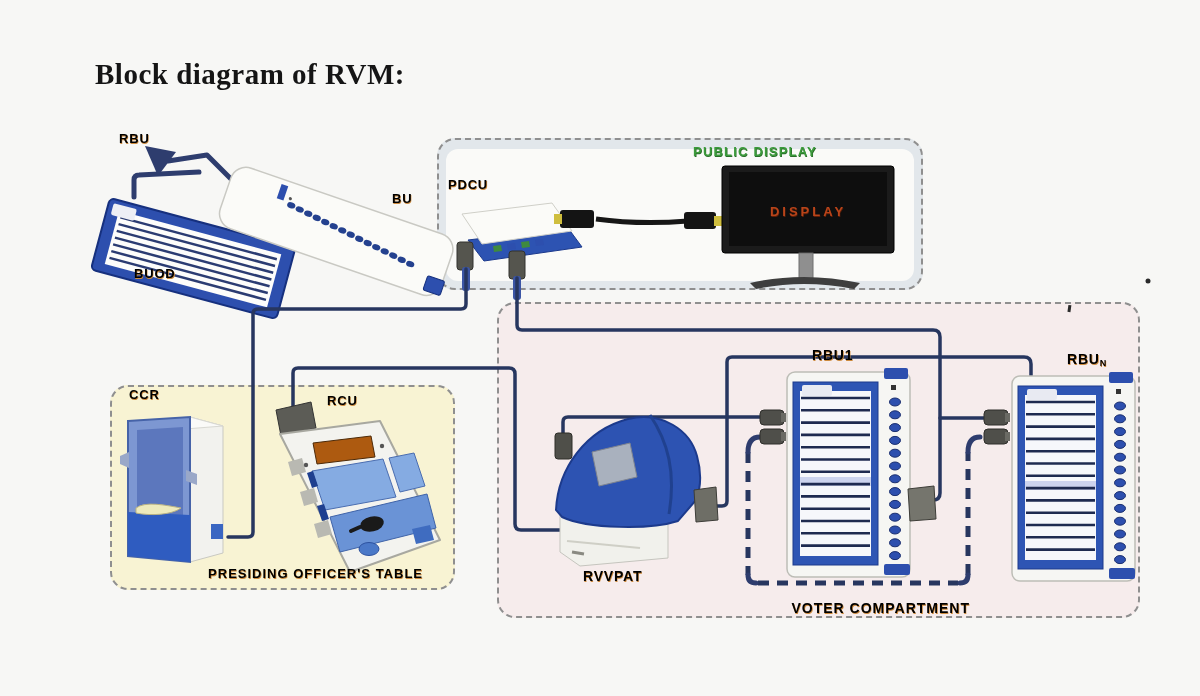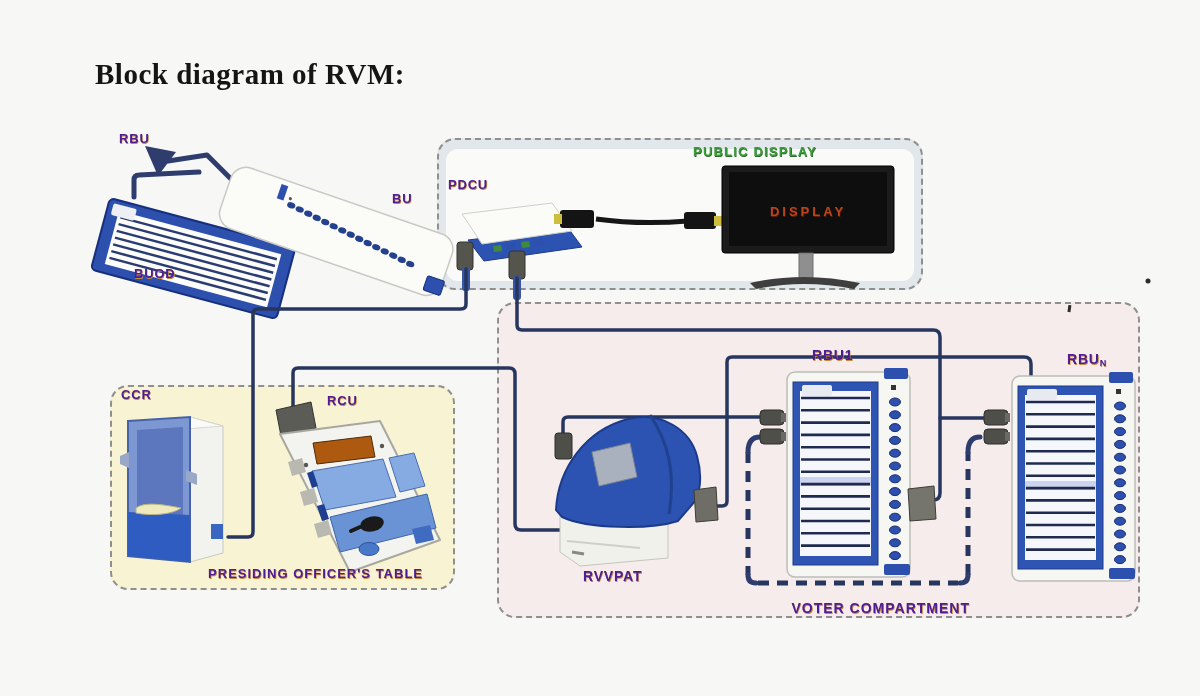--- a/index.html
+++ b/index.html
@@ -12,21 +12,21 @@
     position:absolute;left:95px;top:58px;
     font-family:"Liberation Serif", serif;
     font-weight:bold;font-size:29px;color:#151515;letter-spacing:0.5px;text-align:center;
   }
   .box{position:absolute;border:2.5px dashed #8f8f8f;border-radius:18px;box-sizing:border-box;}
   .box-public{left:437px;top:138px;width:486px;height:152px;background:#e2e7eb;}
   .box-public .inner{position:absolute;left:7px;top:9px;right:7px;bottom:7px;background:#fafaf8;border-radius:12px;}
   .box-table{left:110px;top:385px;width:345px;height:205px;background:#f8f3d3;}
   .box-voter{left:497px;top:302px;width:643px;height:316px;background:#f6ecec;}
   .lbl{
-    position:absolute;font-weight:bold;font-size:13px;color:#4c1d95;
+    position:absolute;font-weight:bold;font-size:13px;color:#000000;
     letter-spacing:0.8px;text-shadow:0.6px 0.6px 0 #cd8a3d;white-space:nowrap;
   }
   .lbl-green{color:#3c9b3c;text-shadow:0.6px 0.6px 0 #2a6e2a;letter-spacing:1.2px;}
   .lbl-center{text-align:right;}
   .screen-text{
     position:absolute;left:730px;top:204px;width:156px;text-align:center;
     font-weight:bold;font-size:13px;color:#b8441a;letter-spacing:3px;
     text-shadow:0.5px 0.5px 0 #5e1f08;
   }
   .sub-n{font-size:9px;vertical-align:-2px;}
@@ -274,20 +274,20 @@
 <div class="page-title">Block diagram of RVM:</div>
 
 <div class="lbl" style="left:119px;top:131px;">RBU</div>
 <div class="lbl" style="left:134px;top:266px;">BUOD</div>
 <div class="lbl" style="left:348px;top:191px;padding-left:44px;">BU</div>
 
 <div class="lbl lbl-green lbl-center" style="left:557px;top:144px;width:260px;">PUBLIC DISPLAY</div>
 <div class="lbl" style="left:448px;top:177px;">PDCU</div>
 <div class="screen-text">DISPLAY</div>
 
-<div class="lbl" style="left:121px;top:387px;">CCR</div>
+<div class="lbl" style="left:129px;top:387px;">CCR</div>
 <div class="lbl" style="left:327px;top:393px;">RCU</div>
 <div class="lbl lbl-center" style="left:138px;top:566px;width:285px;letter-spacing:1px;">PRESIDING OFFICER'S TABLE</div>
 
 <div class="lbl" style="left:583px;top:568px;font-size:14px;">RVVPAT</div>
 <div class="lbl" style="left:812px;top:347px;font-size:14px;">RBU1</div>
 <div class="lbl" style="left:1067px;top:351px;font-size:14px;text-align:center;"><span>RBU</span><span class="sub-n">N</span></div>
 <div class="lbl lbl-center" style="left:730px;top:600px;width:240px;font-size:14px;letter-spacing:1px;">VOTER COMPARTMENT</div>
 
 </body></html>

